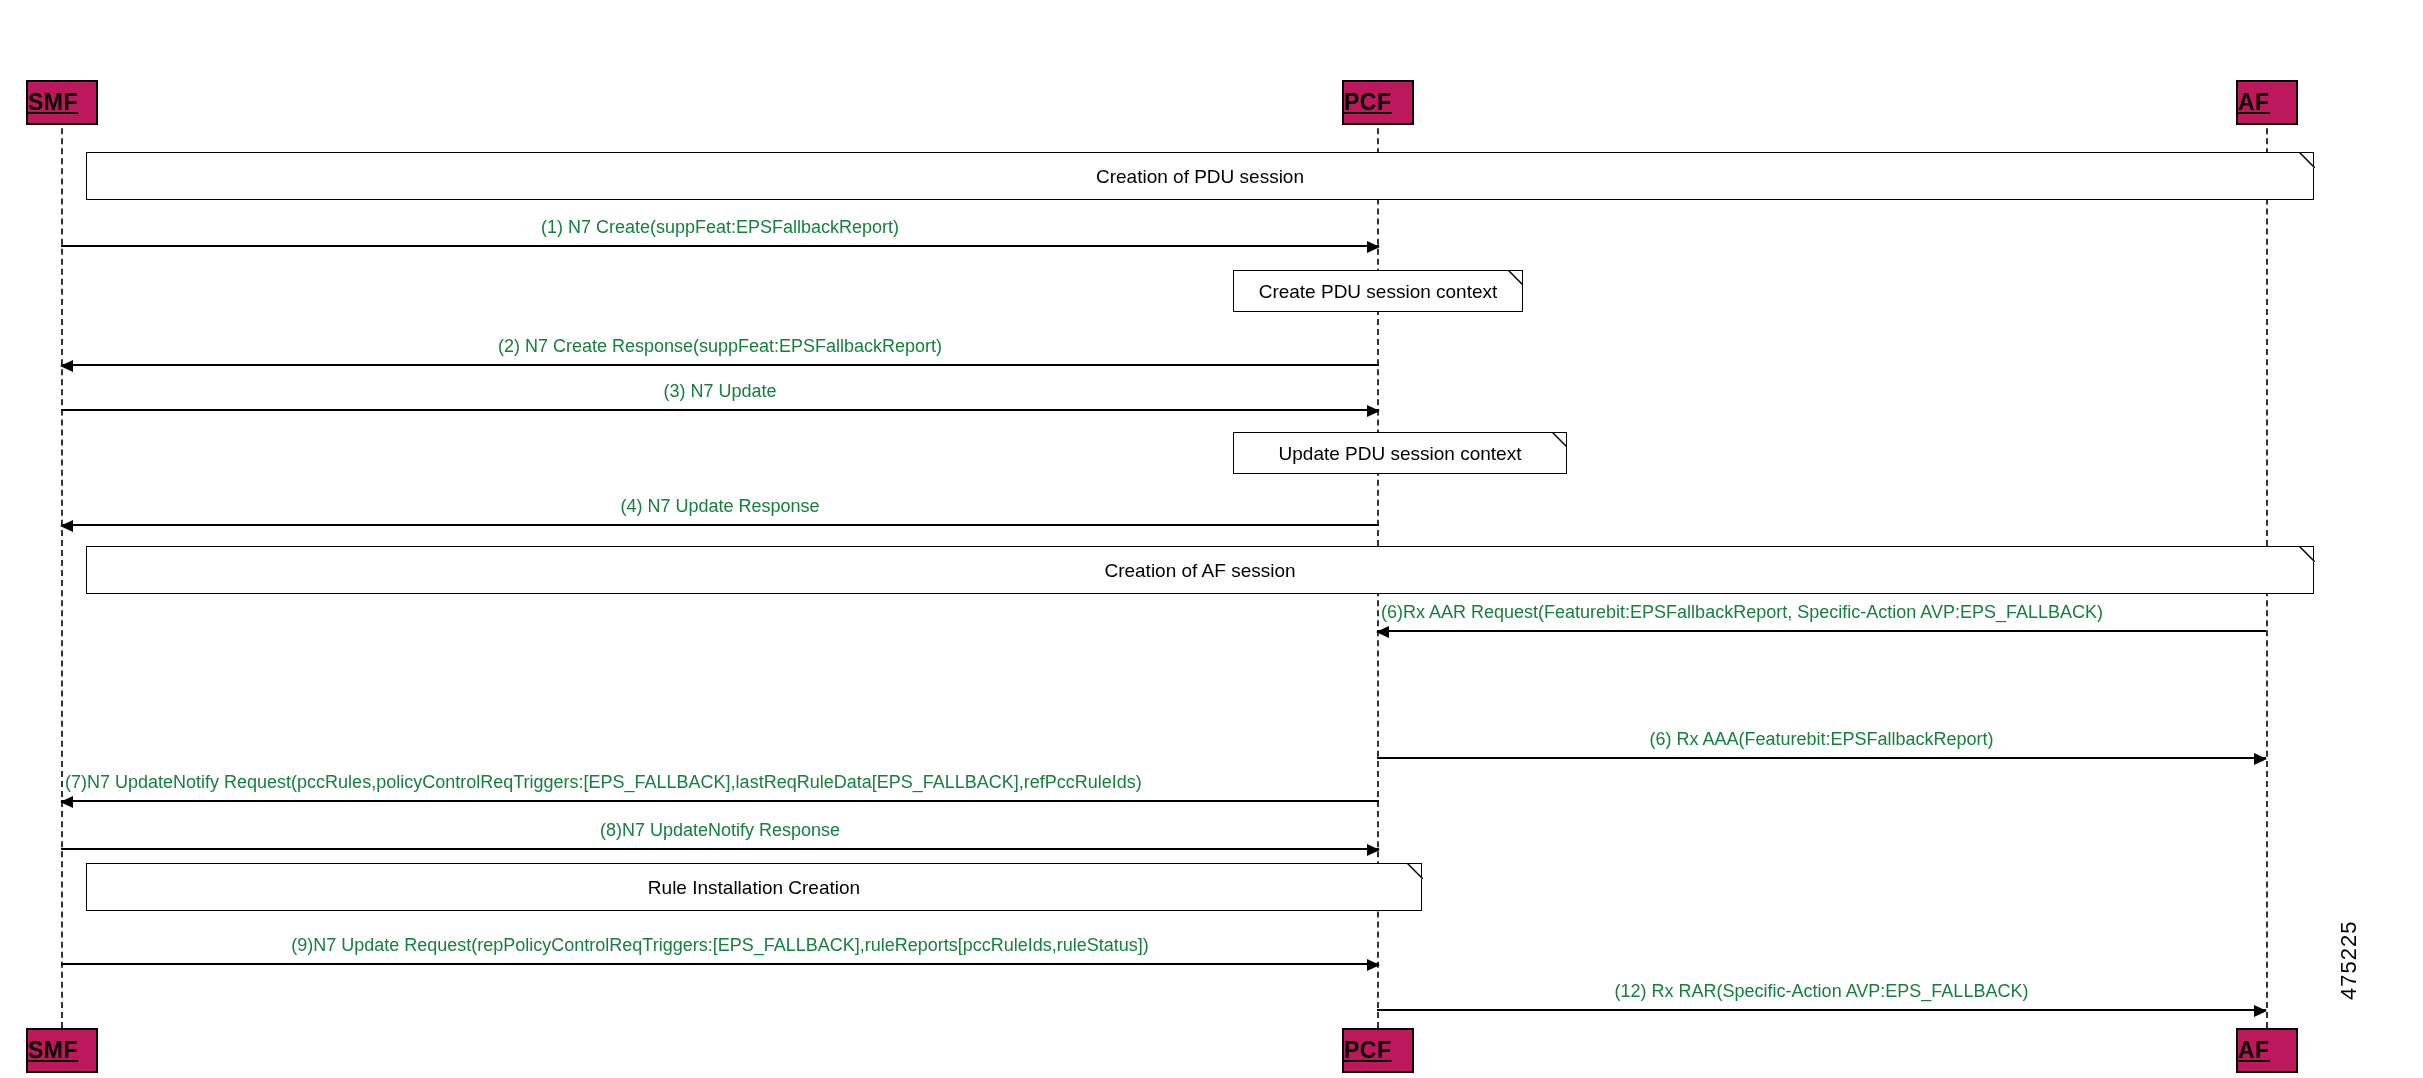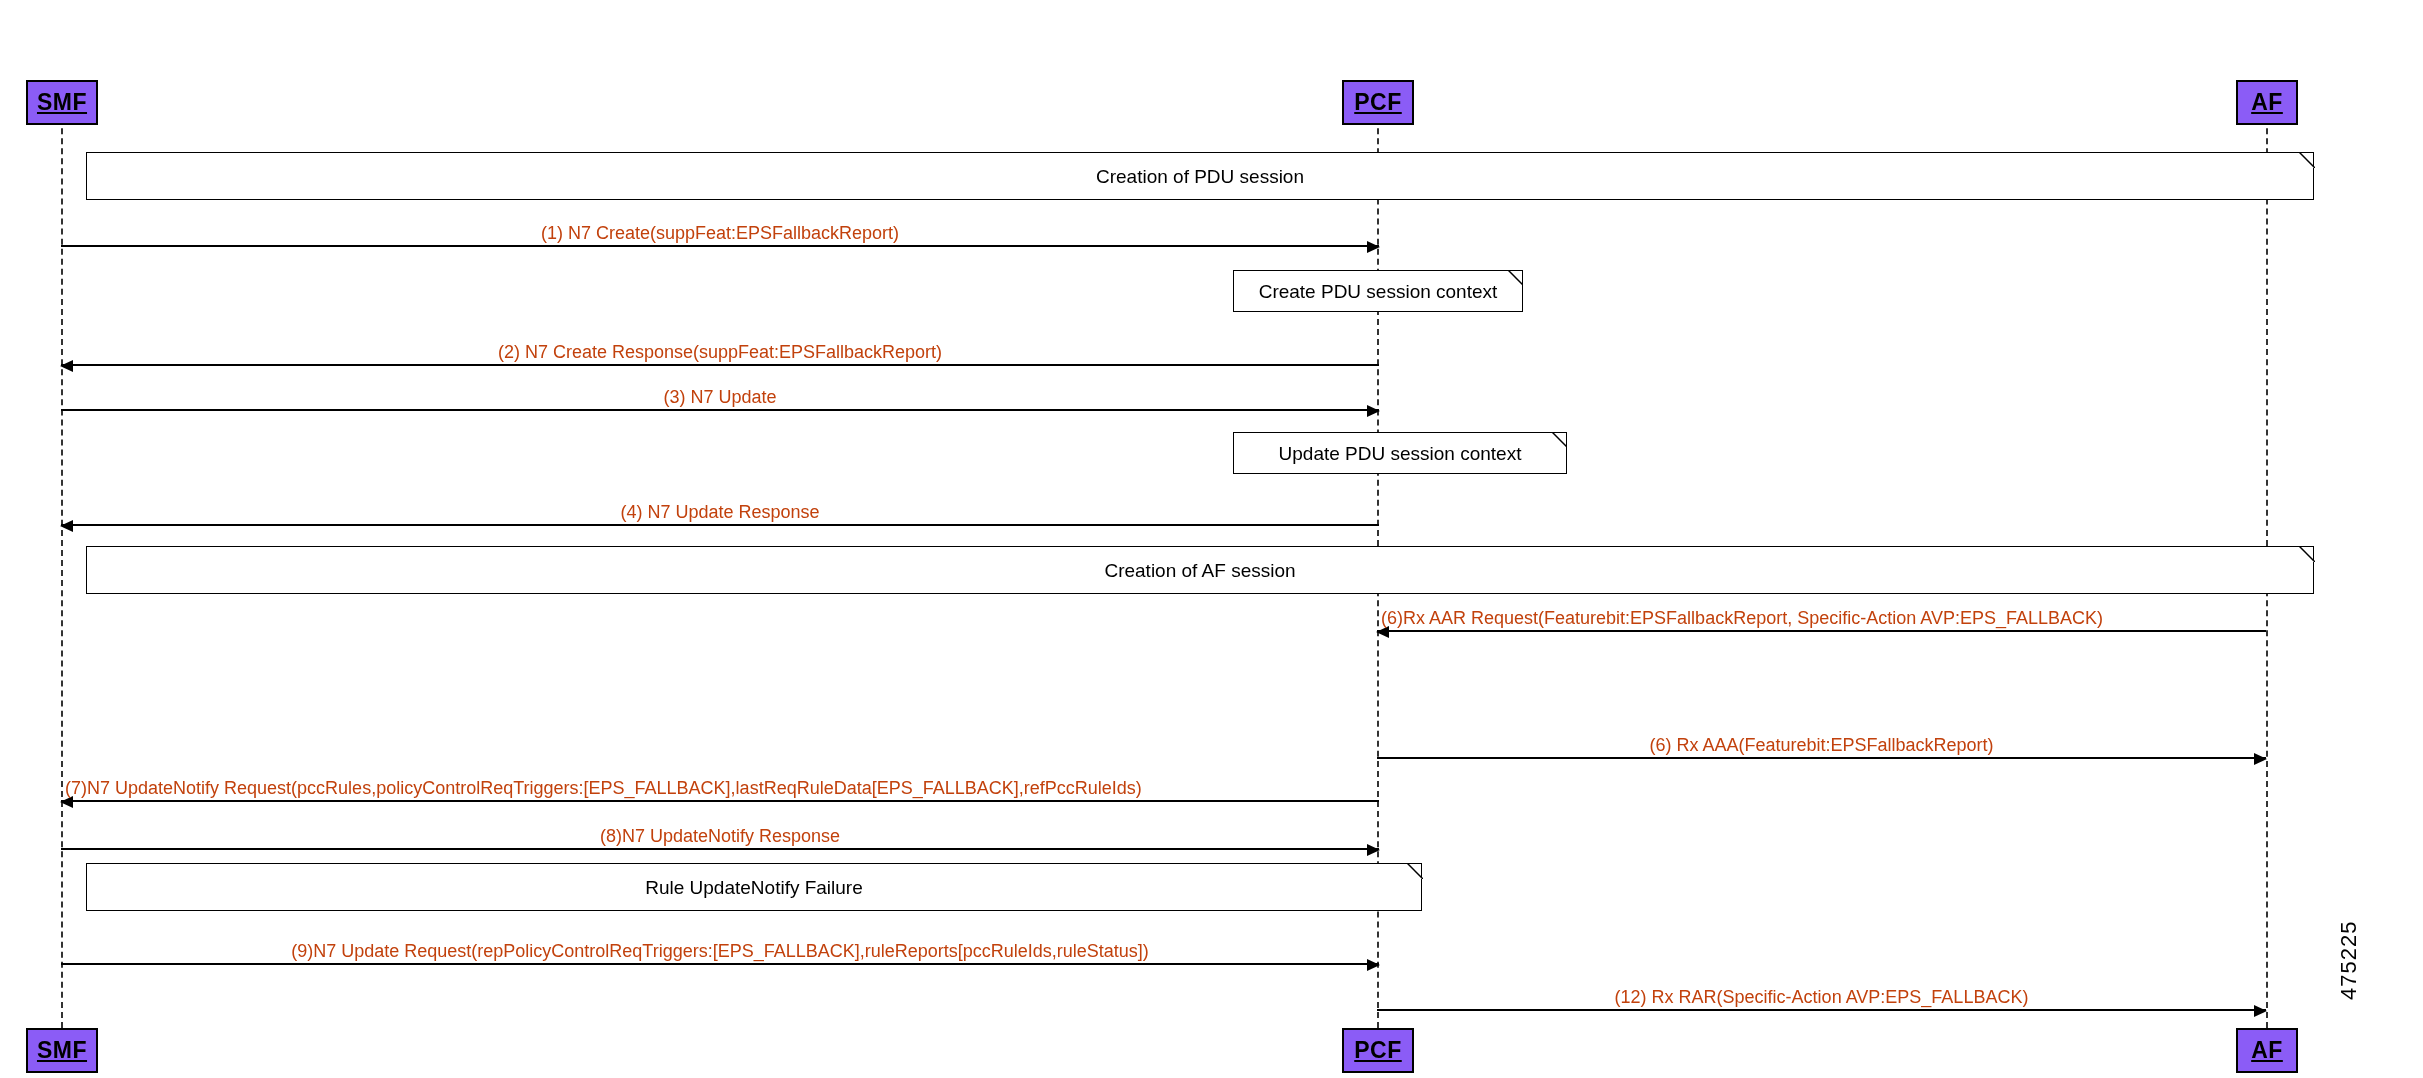--- a/index.html
+++ b/index.html
@@ -17,25 +17,25 @@
     width: 2423px;
     height: 1078px;
     background: #ffffff;
     overflow: hidden;
   }
 
   
   .actor-box {
     position: absolute;
     border: 2px solid #000;
-    background: #8b5cf6;
+    background: #be185d;
     box-sizing: border-box;
     display: flex;
     align-items: center;
-    justify-content: center;
+    justify-content: flex-start;
   }
   .actor-label {
     font-size: 23px;
     font-weight: bold;
     text-decoration: underline;
     letter-spacing: 0.5px;
     line-height: 1;
   }
   .lifeline {
     position: absolute;
@@ -79,25 +79,25 @@
   .arrowhead.right {
     right: -1px;
     border-left: 13px solid #000;
   }
   .arrowhead.left {
     left: -1px;
     border-right: 13px solid #000;
   }
   .msg-label {
     position: absolute;
-    bottom: 3px;
+    bottom: 9px;
     white-space: nowrap;
     font-size: 18px;
     line-height: 1.1;
-    color: #c2410c;
+    color: #15803d;
     text-align: center;
   }
   .msg-label.center {
     left: 50%;
     transform: translateX(-50%);
   }
   .msg-label.left-anchored {
     left: 4px;
   }
 
@@ -231,21 +231,21 @@
     <span class="arrowhead left"></span>
     <span class="msg-label left-anchored">(7)N7 UpdateNotify Request(pccRules,policyControlReqTriggers:[EPS_FALLBACK],lastReqRuleData[EPS_FALLBACK],refPccRuleIds)</span>
   </div>
 
   <div class="msg" style="left:61px; top:848px; width:1318px;">
     <span class="arrowhead right"></span>
     <span class="msg-label center">(8)N7 UpdateNotify Response</span>
   </div>
 
   <div class="phase-bar" style="left:50px; top:863px; width:1336px; height:48px;">
-    <span class="phase-text">Rule UpdateNotify Failure</span>
+    <span class="phase-text">Rule Installation Creation</span>
     <span class="note-fold">
       <svg width="16" height="16" viewBox="0 0 16 16">
         <polygon points="0,0 16,16 0,16" fill="#ffffff"></polygon>
         <polyline points="0,0 16,16" fill="none" stroke="#000" stroke-width="1.5"></polyline>
       </svg>
     </span>
   </div>
 
   <div class="msg" style="left:61px; top:963px; width:1318px;">
     <span class="arrowhead right"></span>

